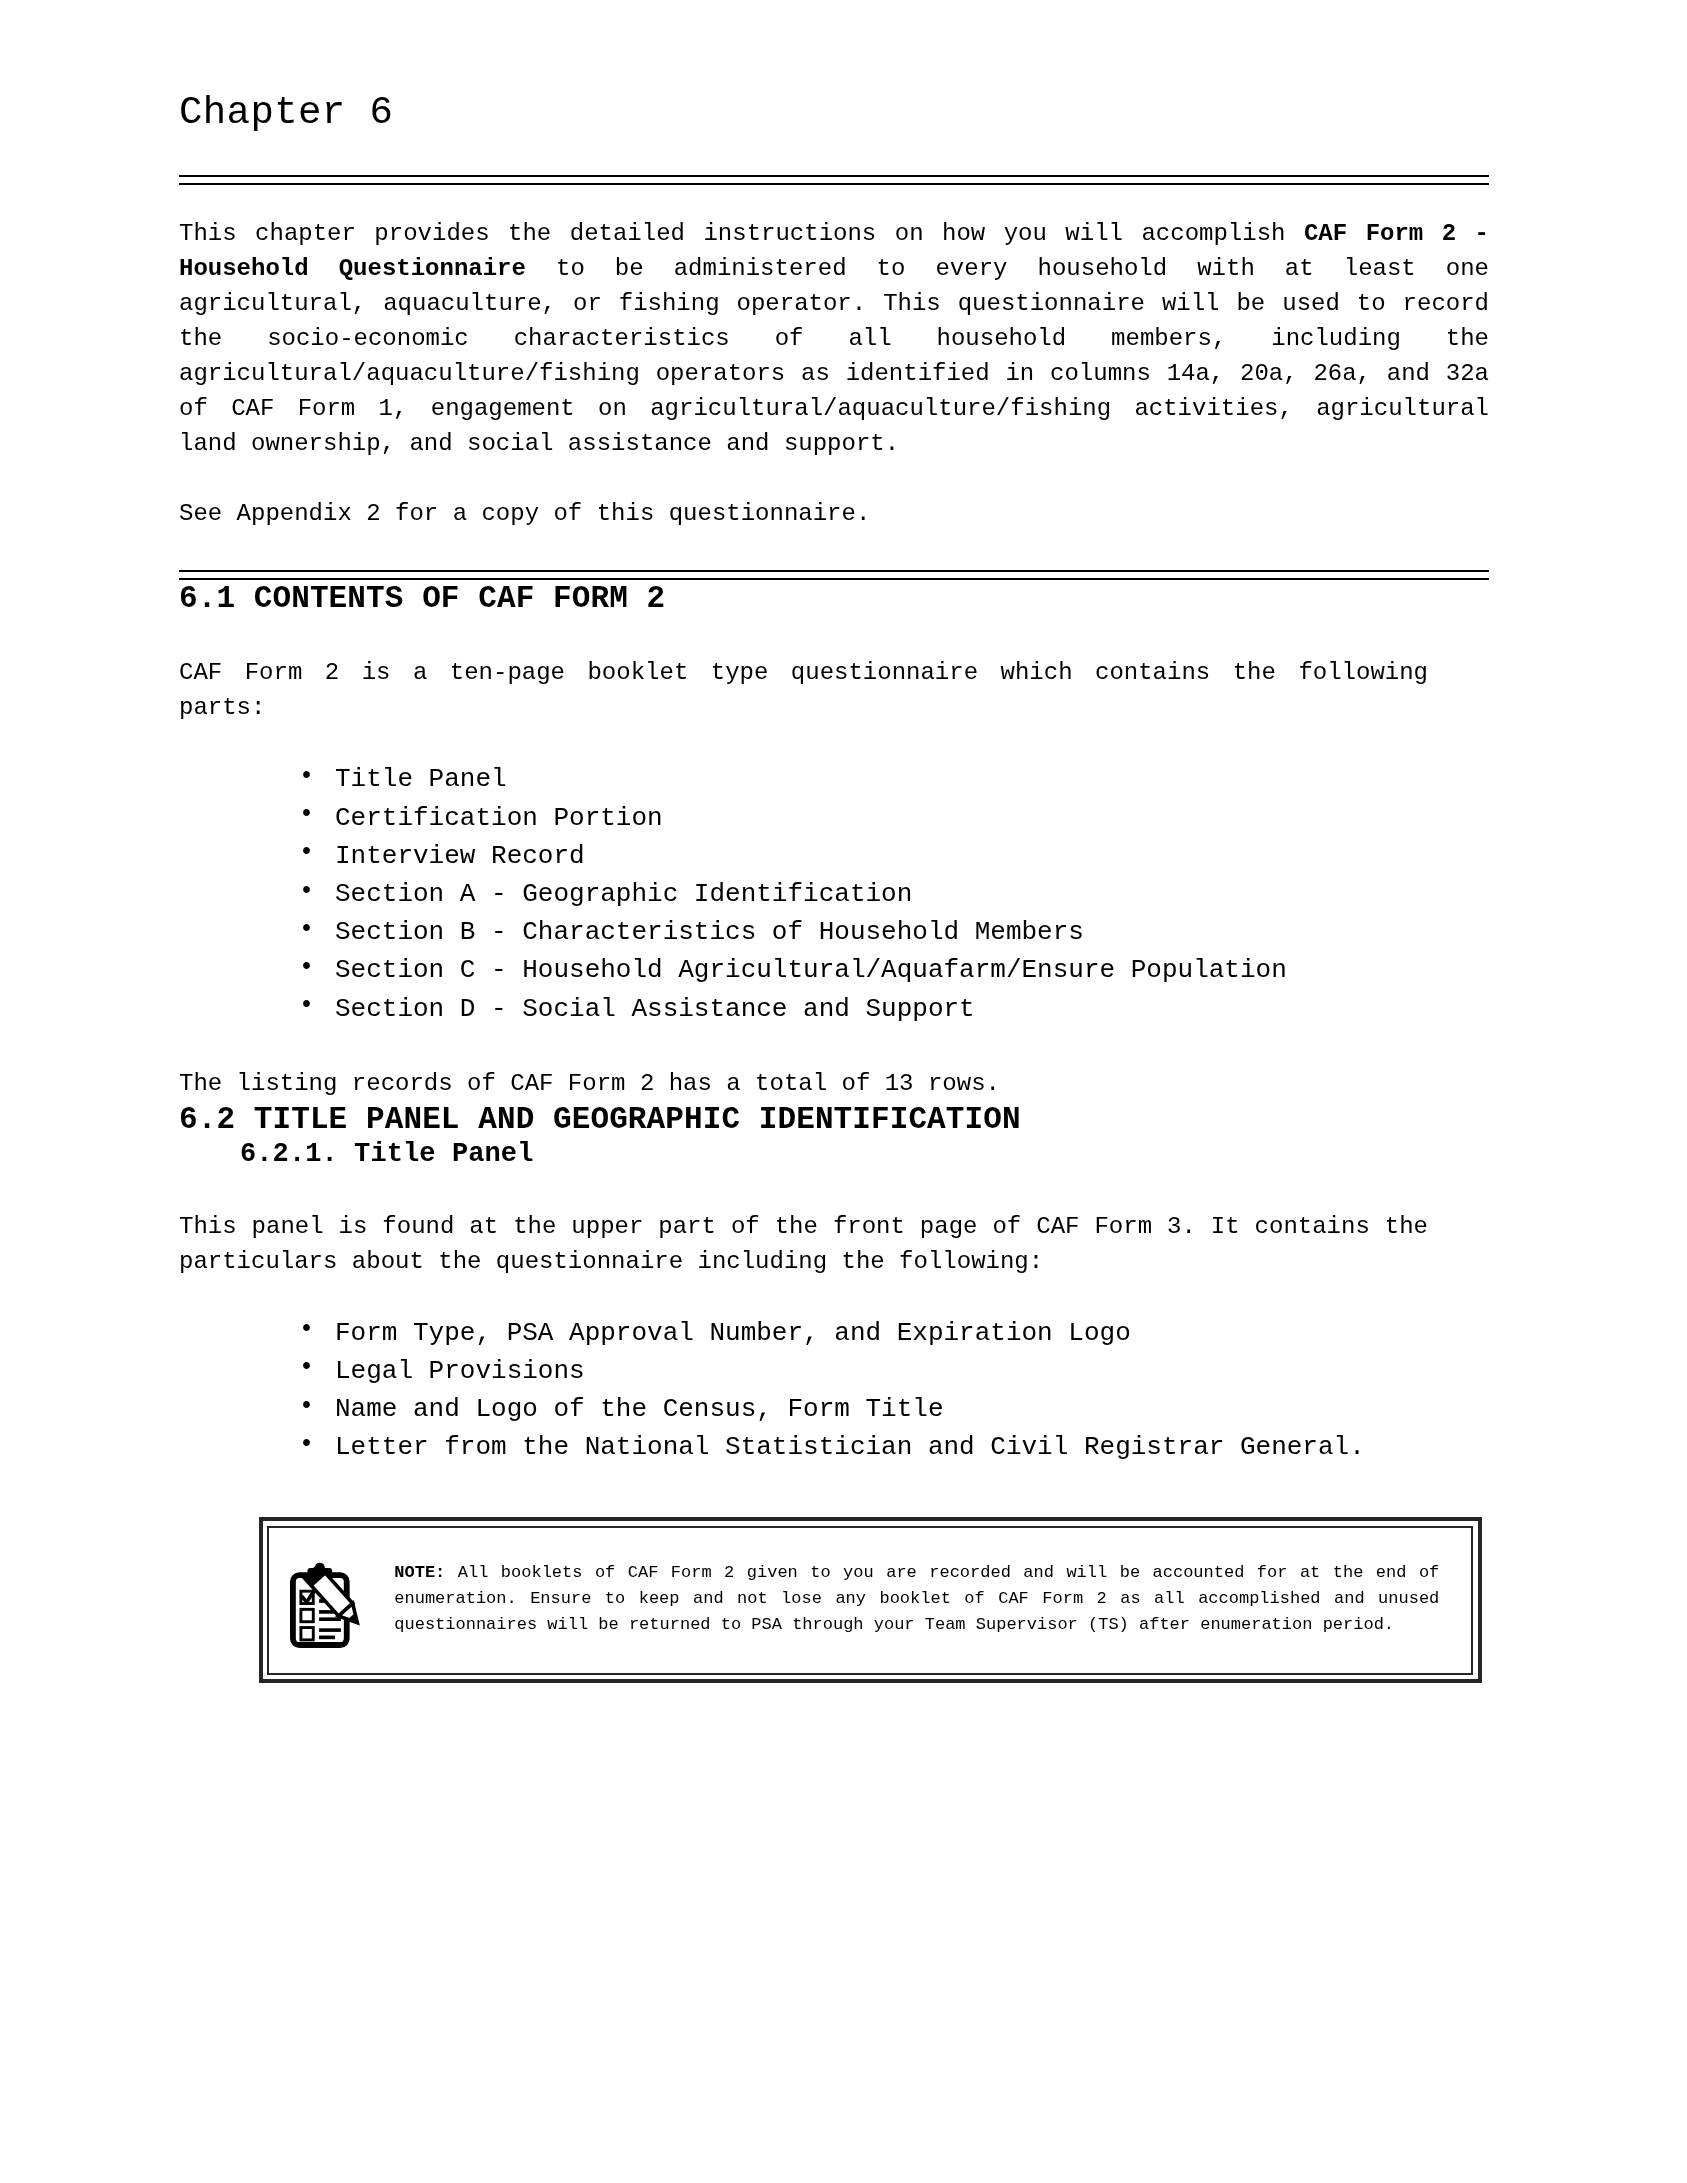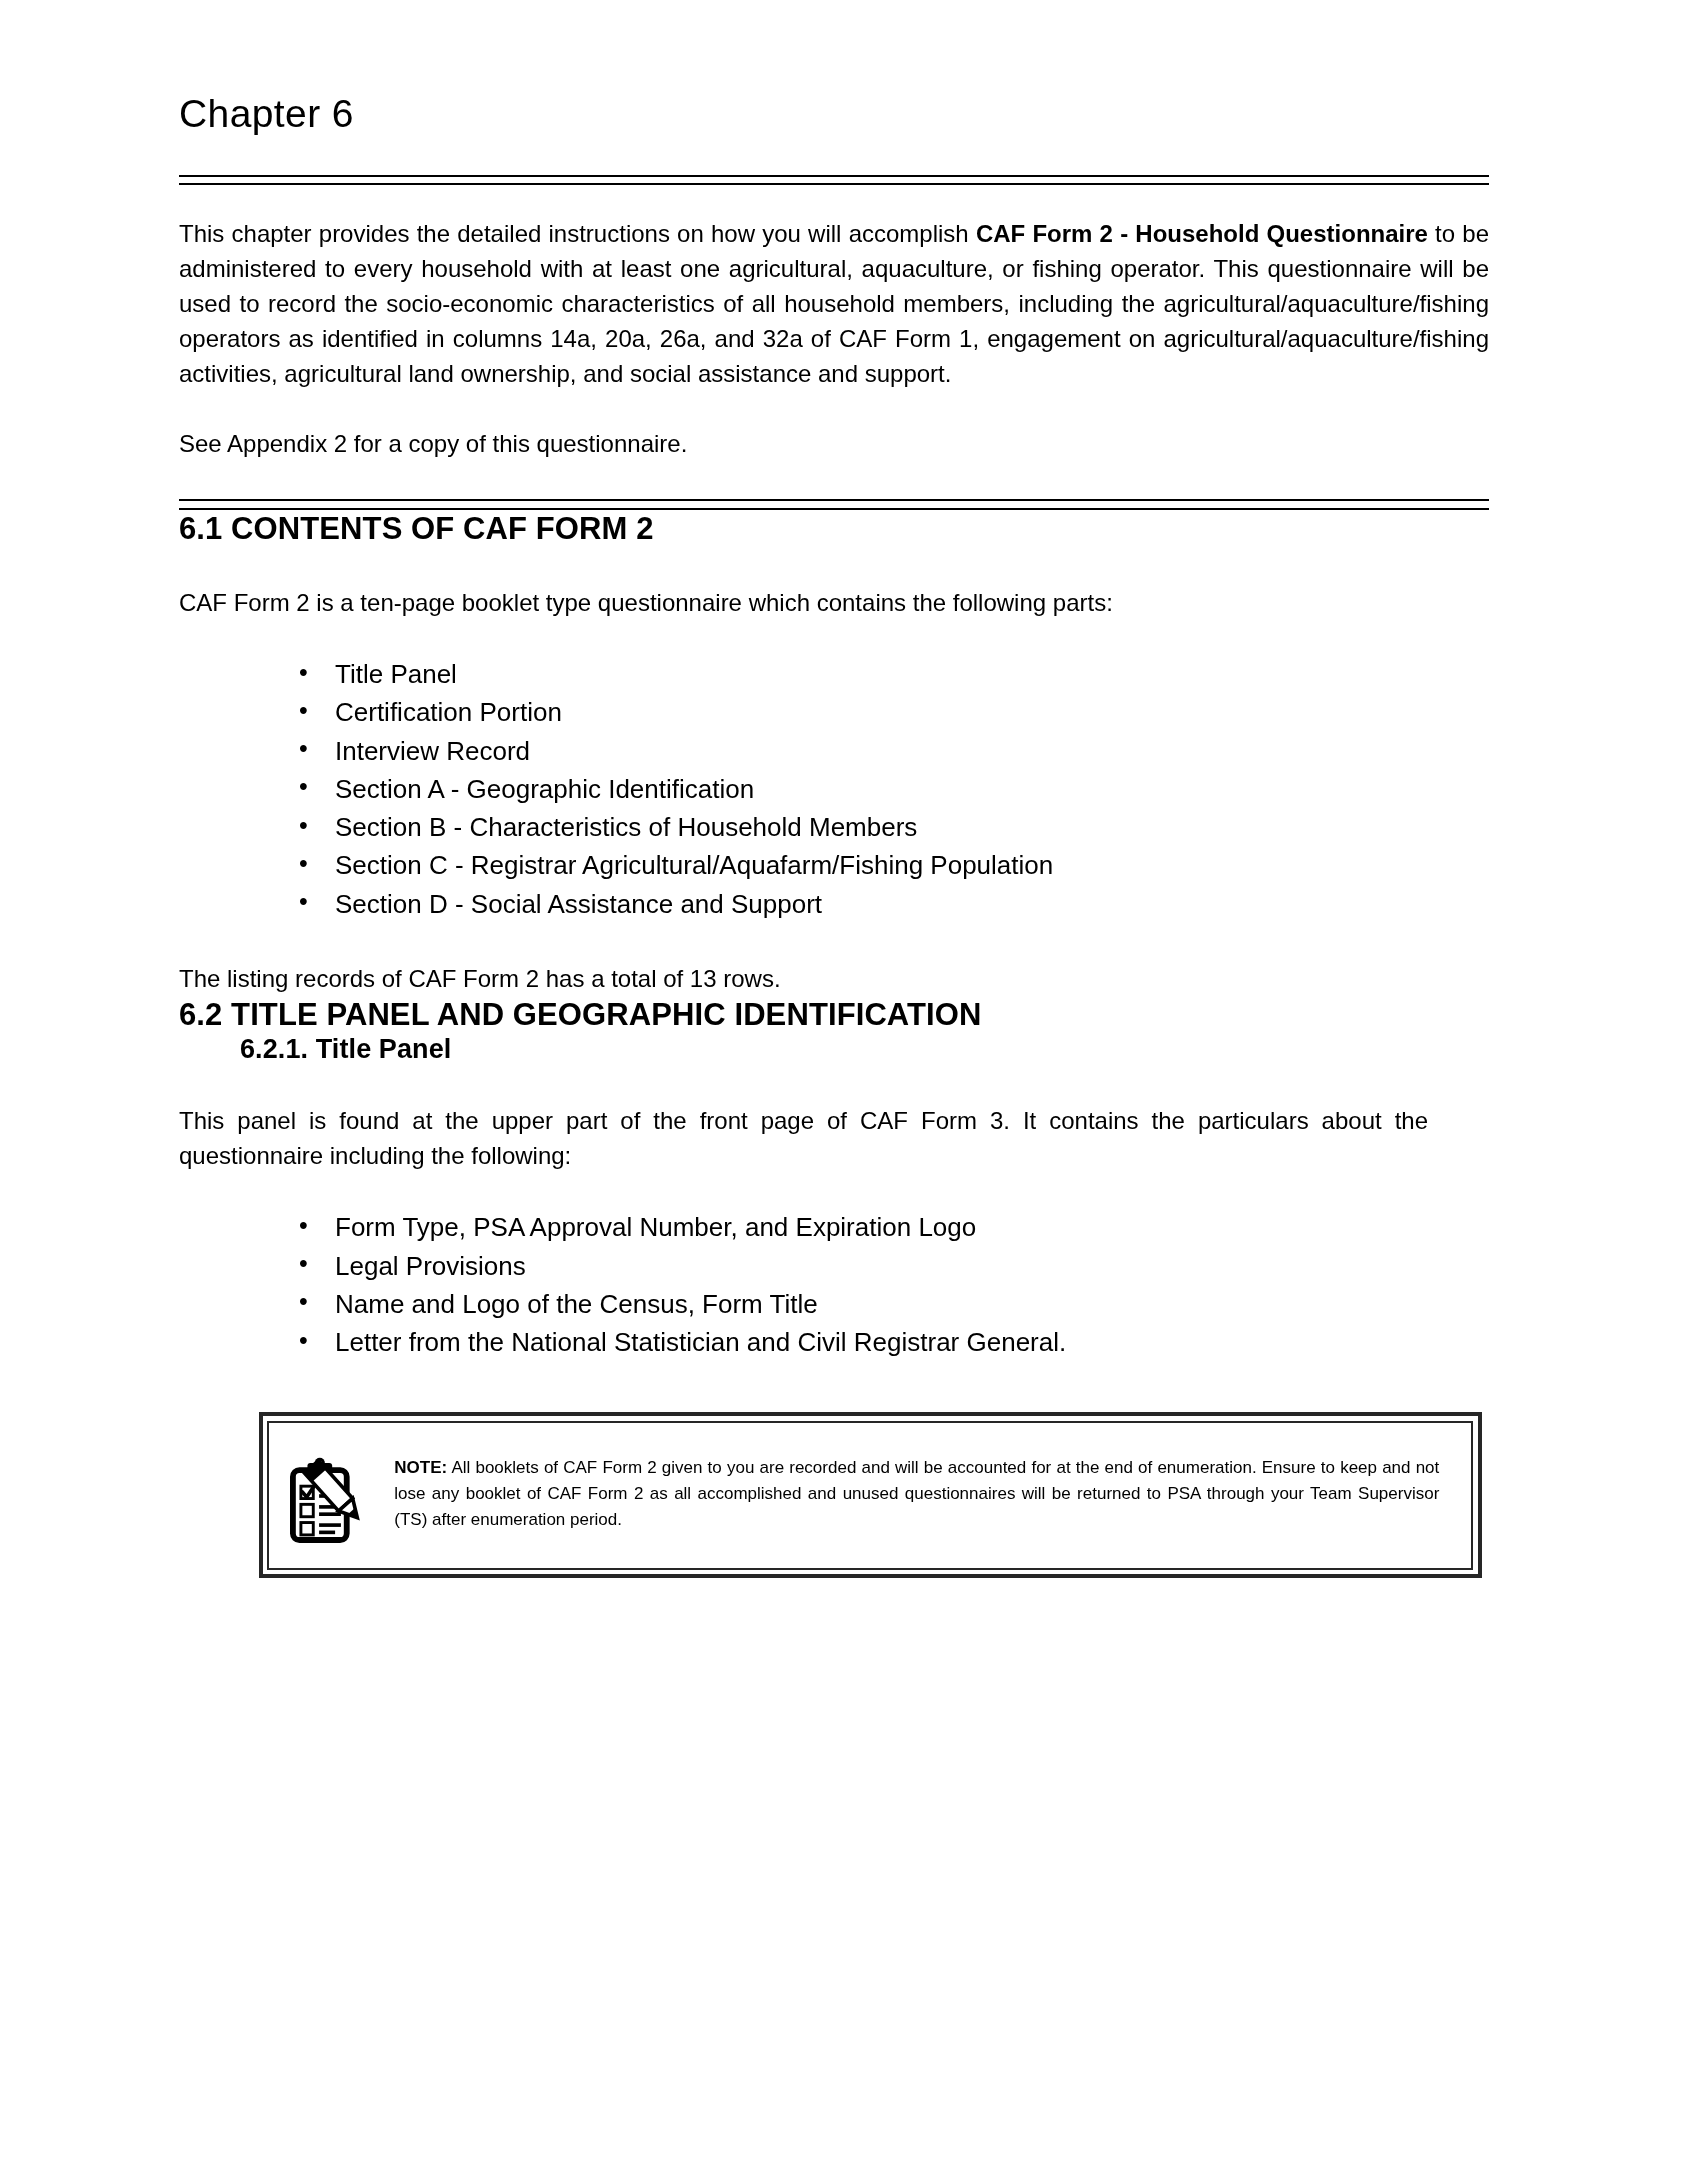--- a/index.html
+++ b/index.html
@@ -8,21 +8,21 @@
     padding: 0;
     background: #ffffff;
   }
 
   .page {
     position: relative;
     width: 1687px;
     height: 2183px;
     background: #ffffff;
     box-sizing: border-box;
-    font-family: Liberation Sans, sans-serif;
+    font-family: Liberation Mono, monospace;
     color: #000000;
     overflow: hidden;
   }
 
   
   .content {
     position: absolute;
     left: 179px;
     top: 0;
     width: 1310px;        
@@ -178,21 +178,21 @@
     <h2 class="section h-6-1">6.1 CONTENTS OF CAF FORM 2</h2>
 
     <p class="body indent-1 para">CAF Form 2 is a ten-page booklet type questionnaire which contains the following parts:</p>
 
     <ul class="bullets first">
       <li>Title Panel</li>
       <li>Certification Portion</li>
       <li>Interview Record</li>
       <li>Section A - Geographic Identification</li>
       <li>Section B - Characteristics of Household Members</li>
-      <li>Section C - Registrar Agricultural/Aquafarm/Fishing Population</li>
+      <li>Section C - Household Agricultural/Aquafarm/Ensure Population</li>
       <li>Section D - Social Assistance and Support</li>
     </ul>
 
     <p class="body indent-1 para">The listing records of CAF Form 2 has a total of 13 rows.</p>
 
     <h2 class="section h-6-2">6.2 TITLE PANEL AND GEOGRAPHIC IDENTIFICATION</h2>
 
     <h3 class="subsection h-6-2-1">6.2.1. Title Panel</h3>
 
     <p class="body indent-1 para">This panel is found at the upper part of the front page of CAF Form 3. It contains the particulars about the questionnaire including the following:</p>

